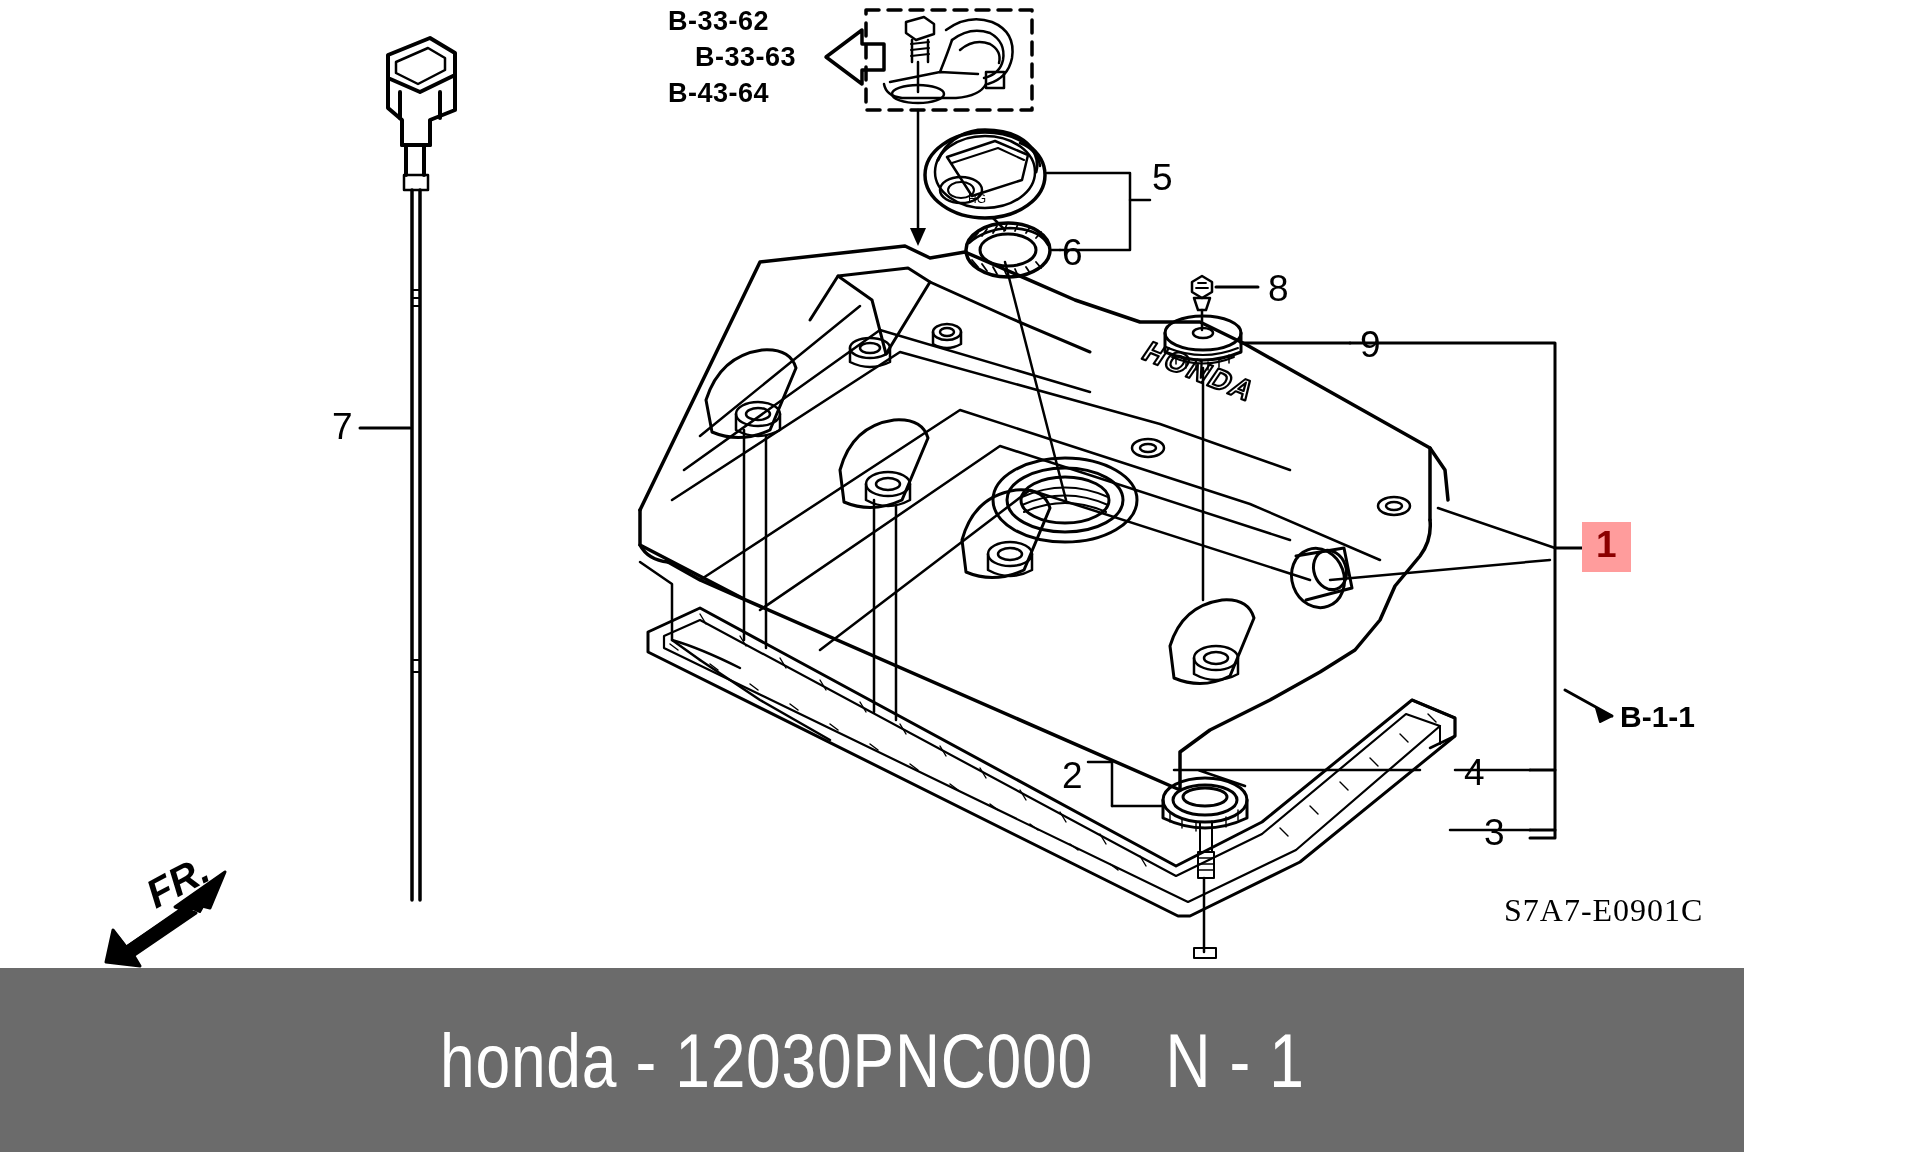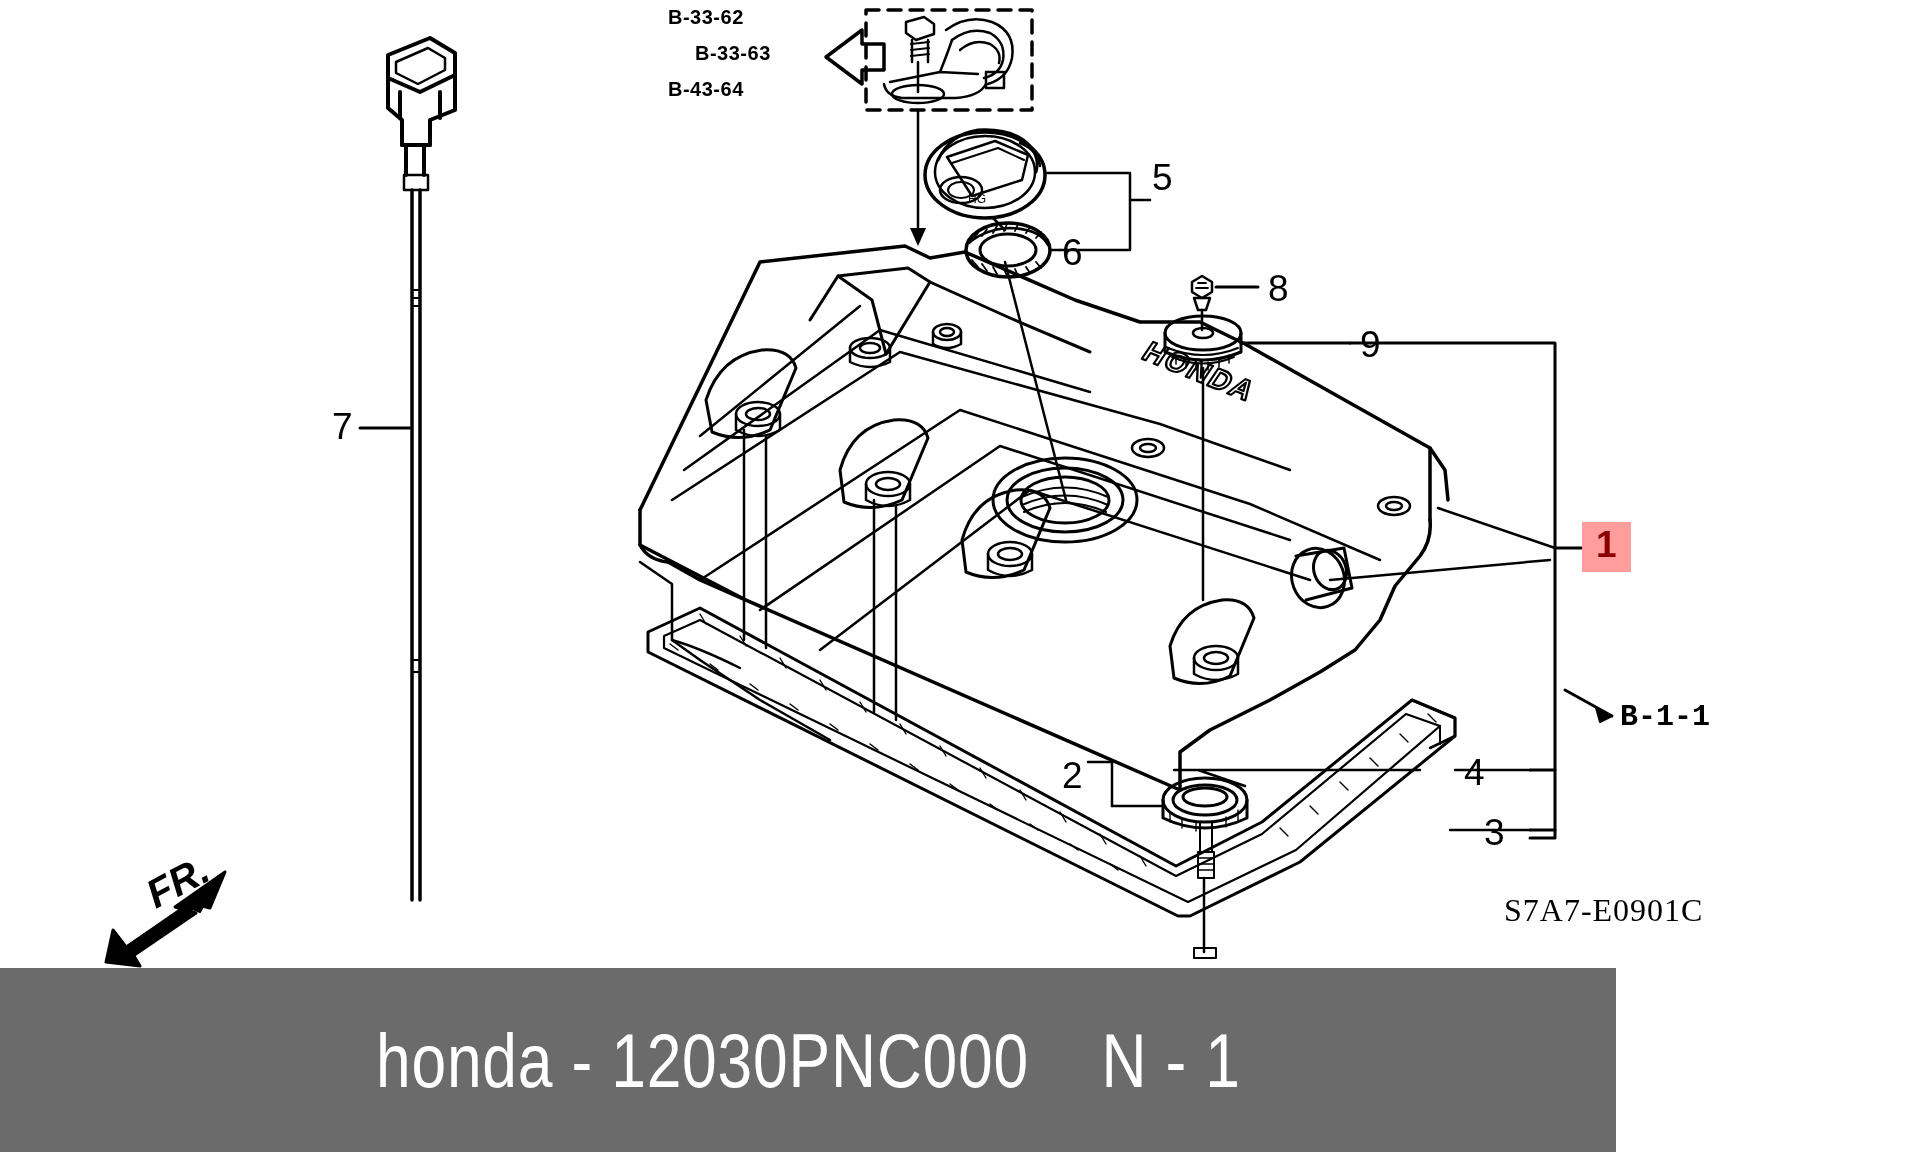--- a/index.html
+++ b/index.html
@@ -26,41 +26,41 @@
     position: absolute;
     left: 0; top: 0;
     width: 1920px;
     height: 968px;
   }
   
   .xref {
     position: absolute;
     font-family: "Liberation Sans", sans-serif;
     font-weight: bold;
-    font-size: 20px;
+    font-size: 27px;
     letter-spacing: 0.5px;
     color: #000;
     white-space: nowrap;
   }
   .callout-num {
     position: absolute;
     font-family: "Liberation Sans", sans-serif;
     font-size: 37px;
     color: #000;
     white-space: nowrap;
   }
   .callout-num.highlight {
     background: #FF9C9C;
     color: #8B0000;
     font-weight: bold;
     padding: 2px 14px 6px 14px;
   }
   .bref {
     position: absolute;
-    font-family: Liberation Mono, monospace;
+    font-family: Liberation Sans, sans-serif;
     font-weight: bold;
     font-size: 30px;
     color: #000;
     white-space: nowrap;
     text-align: center;
   }
   .diagcode {
     position: absolute;
     font-family: "Liberation Serif", serif;
     font-size: 32px;
@@ -78,21 +78,21 @@
     color: #000;
     transform: rotate(-28deg);
     transform-origin: left bottom;
     white-space: nowrap;
   }
   
   #footer {
     position: absolute;
     left: 0;
     top: 968px;
-    width: 1616px;
+    width: 1744px;
     height: 184px;
     background: #6b6b6b;
     display: flex;
     align-items: center;
     justify-content: center;
   }
   #footer-text {
     font-family: "Liberation Sans Narrow", "Liberation Sans", sans-serif;
     font-size: 76px;
     color: #ffffff;

